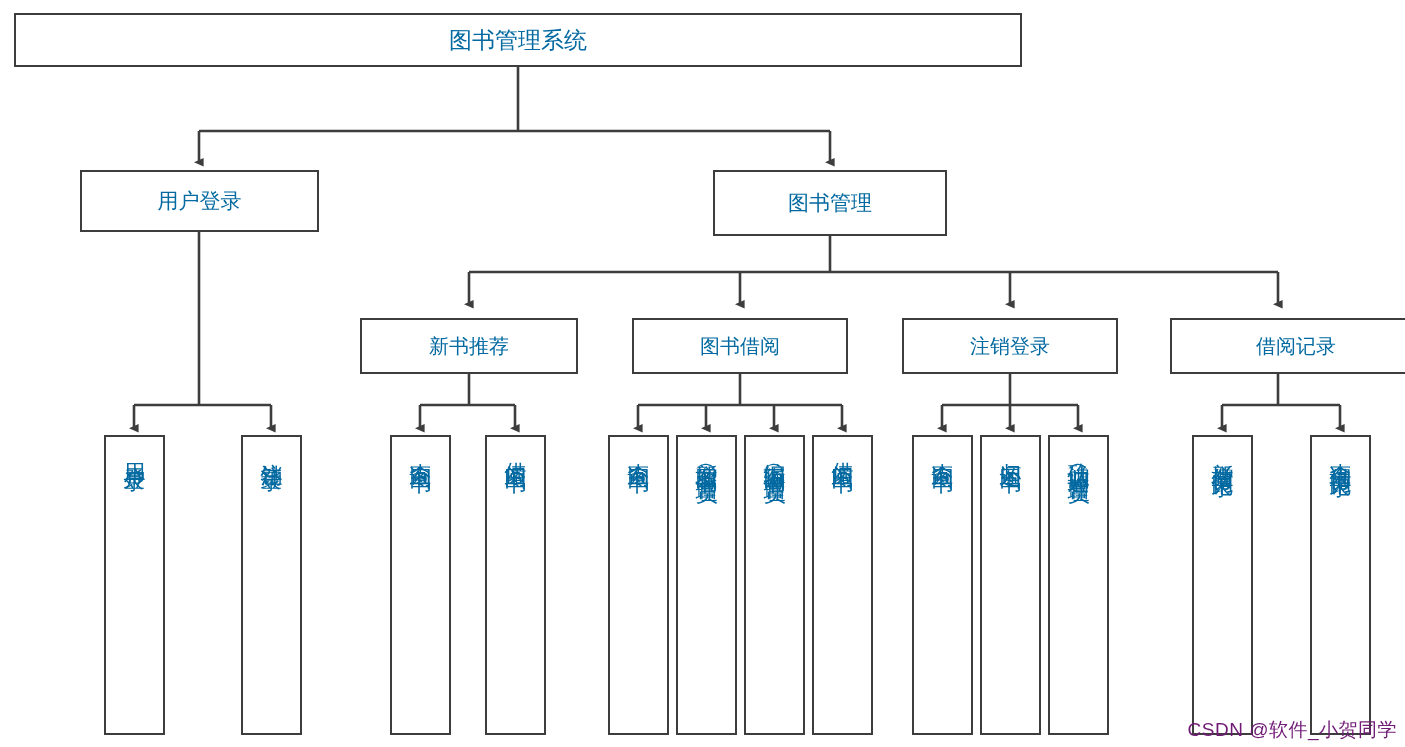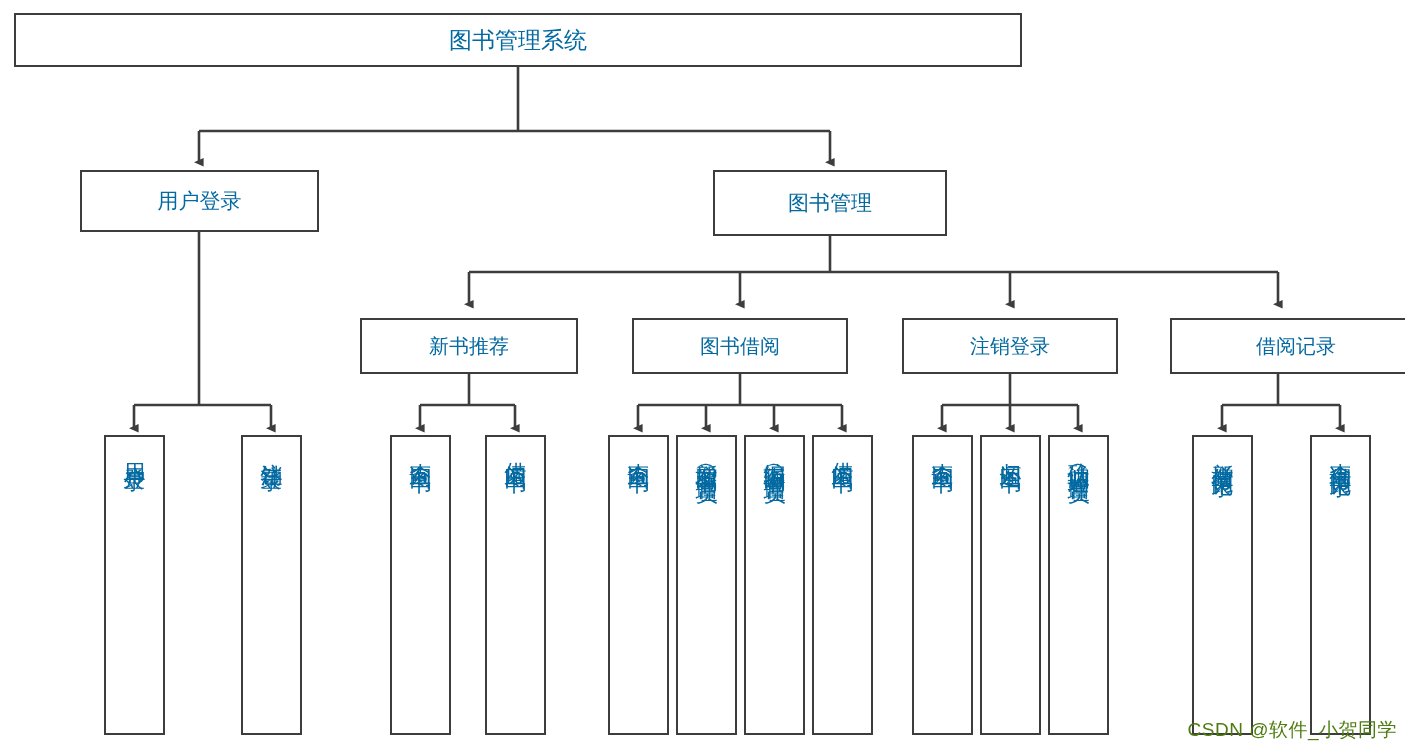--- a/index.html
+++ b/index.html
@@ -53,21 +53,21 @@
     top: 0;
     width: 1405px;
     height: 747px;
     pointer-events: none;
   }
   .watermark {
     position: absolute;
     right: 8px;
     bottom: 4px;
     font-size: 19px;
-    color: #4d7c0f;
+    color: #701a75;
     letter-spacing: 0.5px;
     white-space: nowrap;
   }
 </style>
 </head>
 <body>
 
 <div id="canvas">
 
   <svg class="links" viewBox="0 0 1405 747">

